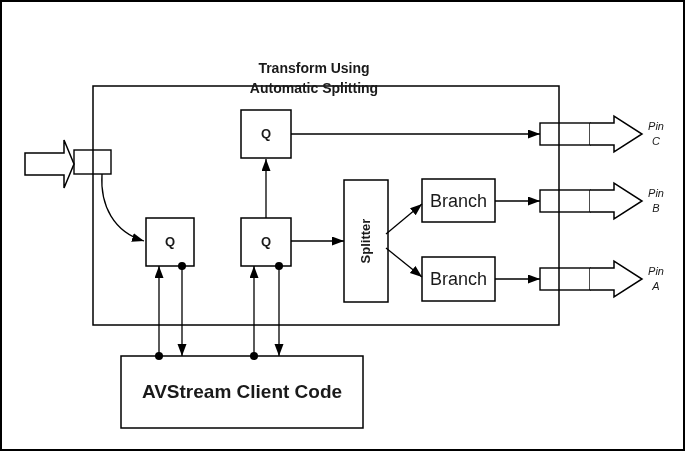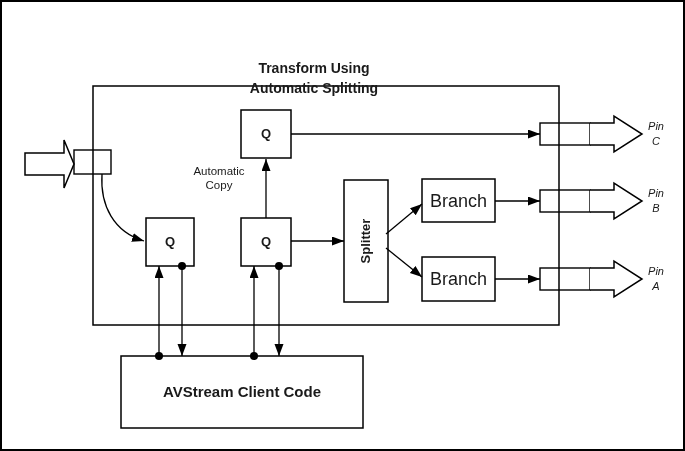--- a/index.html
+++ b/index.html
@@ -12,21 +12,21 @@
   .qlbl{width:50px;font-size:13px;font-weight:bold;line-height:16px;}
   .q-top{left:239px;top:124px;}
   .q-left{left:144px;top:232px;width:48px;}
   .q-mid{left:239px;top:232px;}
   .splitter-lbl{left:314px;top:229px;width:100px;height:20px;font-size:13px;font-weight:bold;
                 line-height:20px;transform:rotate(-90deg);}
   .branch-lbl{left:420px;width:73px;font-size:18px;line-height:16px;}
   .branch-top-lbl{top:191px;}
   .branch-bottom-lbl{top:269px;}
   .autocopy{left:172px;top:162px;width:90px;font-size:11.5px;line-height:14px;}
-  .client-lbl{left:119px;top:382px;width:242px;font-size:15px;font-weight:bold;line-height:16px;}
+  .client-lbl{left:119px;top:382px;width:242px;font-size:19px;font-weight:bold;line-height:16px;}
   .pinlbl{left:633px;width:42px;font-size:11px;line-height:15px;font-style:italic;}
   .pin-c{top:117px;}
   .pin-b{top:184px;}
   .pin-a{top:262px;}
 </style>
 </head>
 <body>
 
 <div id="canvas">
 
@@ -91,22 +91,20 @@
   </svg>
 
   <div class="lbl title">Transform Using
 Automatic Splitting</div>
   <div class="lbl qlbl q-top">Q</div>
   <div class="lbl qlbl q-left">Q</div>
   <div class="lbl qlbl q-mid">Q</div>
   <div class="lbl splitter-lbl">Splitter</div>
   <div class="lbl branch-lbl branch-top-lbl">Branch</div>
   <div class="lbl branch-lbl branch-bottom-lbl">Branch</div>
-  <div class="lbl autocopy">Automatic
-Copy</div>
   <div class="lbl client-lbl">AVStream Client Code</div>
   <div class="lbl pinlbl pin-c">Pin
 C</div>
   <div class="lbl pinlbl pin-b">Pin
 B</div>
   <div class="lbl pinlbl pin-a">Pin
 A</div>
 </div>
 
 </body></html>

